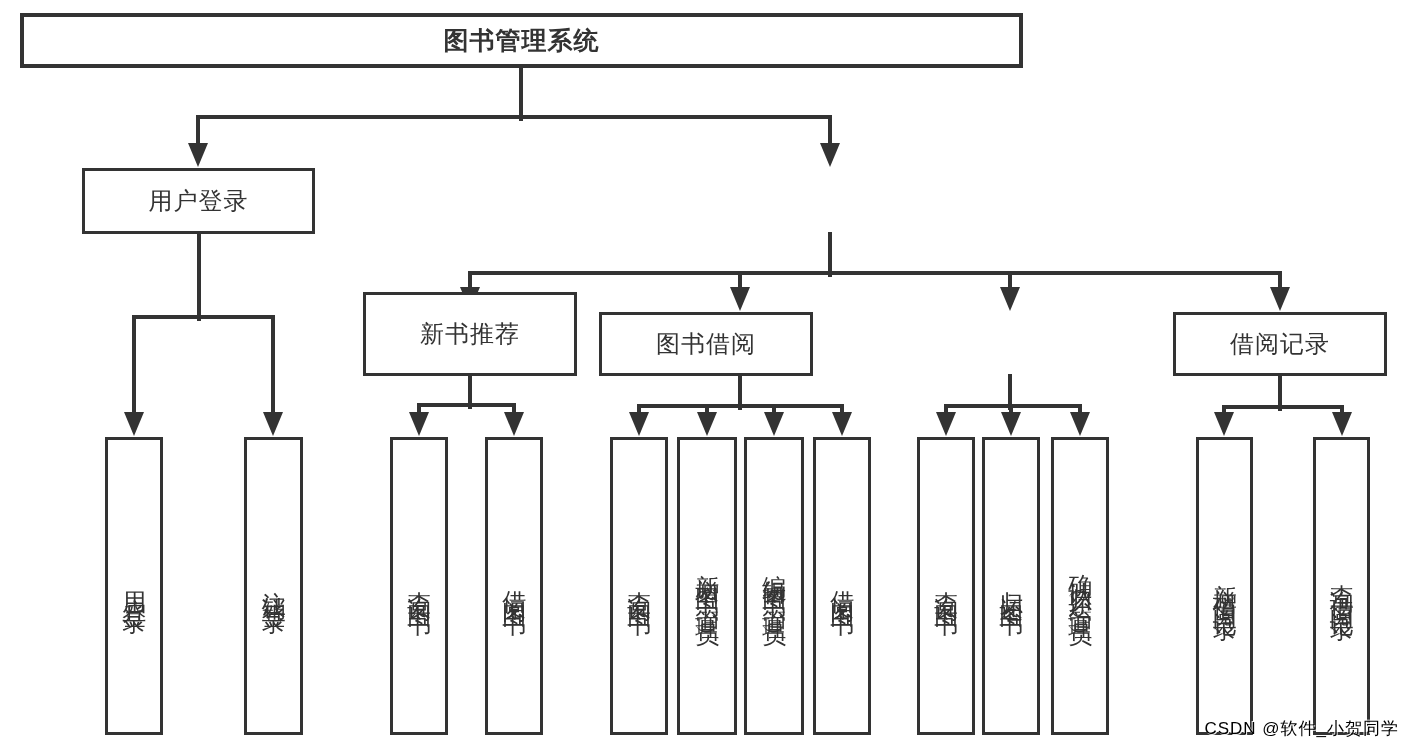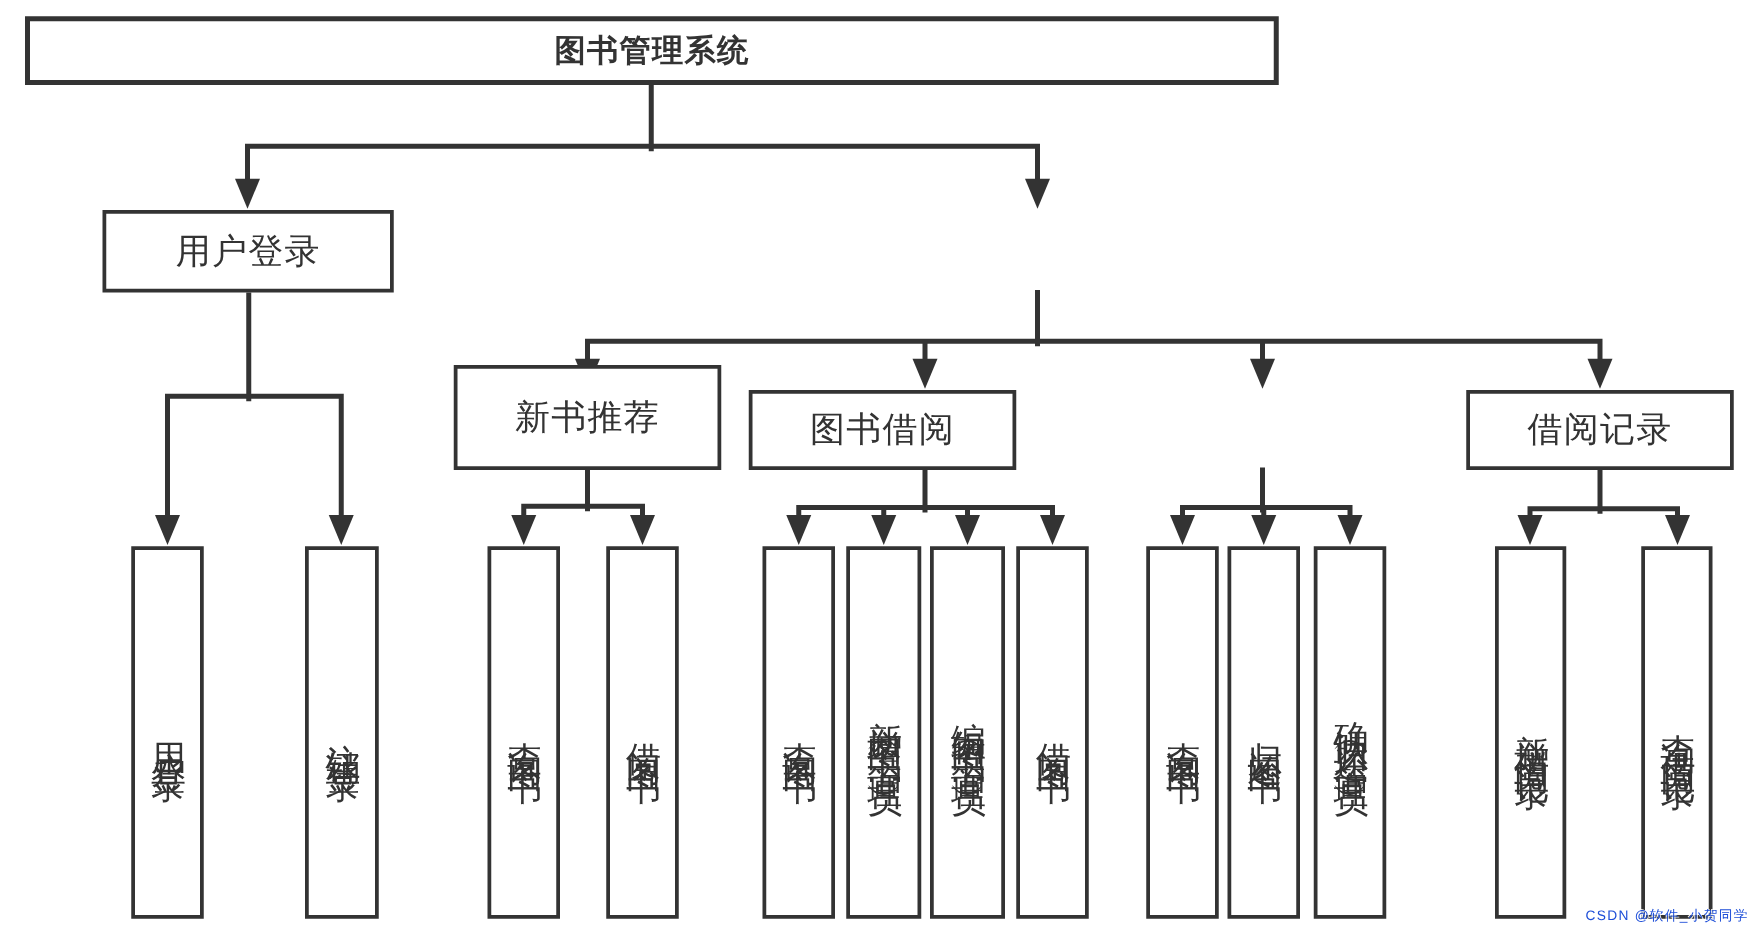--- a/index.html
+++ b/index.html
@@ -28,42 +28,42 @@
     height: 747px;
   }
   .box {
     position: absolute;
     box-sizing: border-box;
     border: 3px solid #333333;
     background: #ffffff;
     display: flex;
     align-items: center;
     justify-content: center;
-    font-size: 28px;
+    font-size: 24px;
     color: #333333;
     letter-spacing: 1px;
   }
   .box.root {
     border-width: 4px;
     font-size: 25px;
     font-weight: bold;
   }
   .box.vbox .vtext {
     writing-mode: vertical-rl;
     text-orientation: mixed;
     letter-spacing: 7px;
     line-height: 1.1;
     white-space: nowrap;
   }
   .watermark {
     position: absolute;
     right: 6px;
     bottom: 7px;
-    font-size: 11px;
-    color: #1d4ed8;
+    font-size: 17px;
+    color: #000000;
     letter-spacing: 1px;
     text-shadow: 1px 1px 0 rgba(255,255,255,0.9), -1px -1px 0 rgba(255,255,255,0.9);
     z-index: 5;
   }
 </style>
 </head>
 <body>
 
 <div class="canvas">
 

